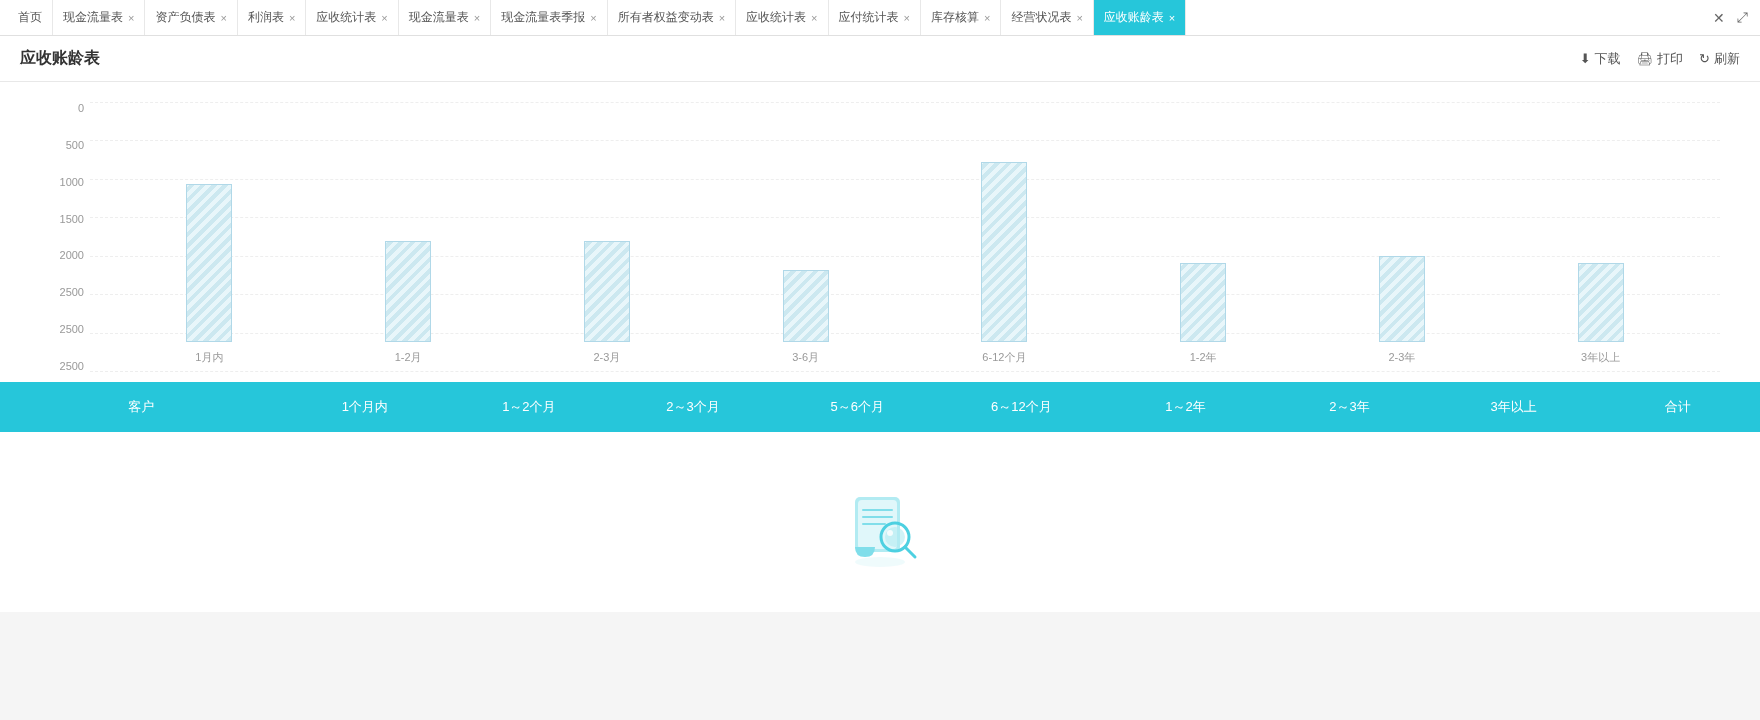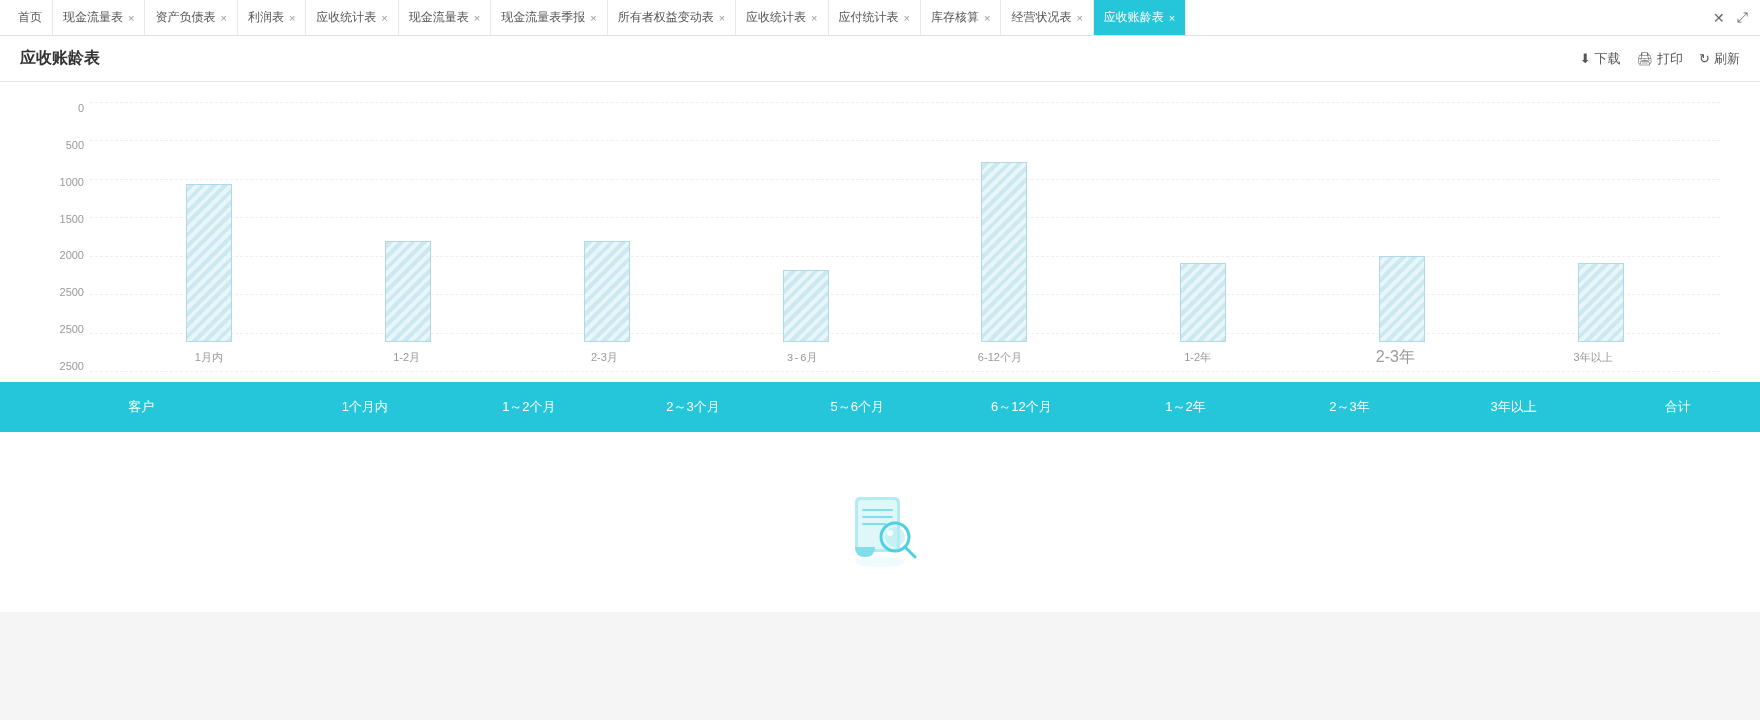--- a/index.html
+++ b/index.html
@@ -319,28 +319,28 @@
             </div>
             <div style="display: flex; flex-direction: column; align-items: center; justify-content: flex-end; height: 100%;">
               <div class="bar" style="height: 86.4px; width: 46px;"></div>
             </div>
             <div style="display: flex; flex-direction: column; align-items: center; justify-content: flex-end; height: 100%;">
               <div class="bar" style="height: 79.2px; width: 46px;"></div>
             </div>
           </div>
       </div>
 
-      <div style="position:absolute; left:50px; right:8px; bottom:0; height:30px; display:flex; justify-content:space-around; padding:0 20px;" id="x-labels">
+      <div style="position:absolute; left:50px; right:0; bottom:0; height:30px; display:flex; justify-content:space-around; padding:0 20px;" id="x-labels">
           <div style="flex: 1 1 0%; text-align: center; font-size: 11px; color: rgb(153, 153, 153); display: flex; align-items: center; justify-content: center;">1月内</div>
           <div style="flex: 1 1 0%; text-align: right; font-size: 11px; color: rgb(153, 153, 153); display: flex; align-items: center; justify-content: center;">1-2月</div>
           <div style="flex: 1 1 0%; text-align: center; font-size: 11px; color: rgb(153, 153, 153); display: flex; align-items: center; justify-content: center;">2-3月</div>
-          <div style="flex: 1 1 0%; text-align: right; font-size: 11px; color: rgb(153, 153, 153); display: flex; align-items: center; justify-content: center; font-family: Liberation Mono, monospace;">3-6月</div>
+          <div style="flex: 1 1 0%; text-align: right; font-size: 11px; color: rgb(153, 153, 153); display: flex; align-items: center; justify-content: center;">3-6月</div>
           <div style="flex: 1 1 0%; text-align: center; font-size: 11px; color: rgb(153, 153, 153); display: flex; align-items: center; justify-content: center;">6-12个月</div>
           <div style="flex: 1 1 0%; text-align: center; font-size: 11px; color: rgb(153, 153, 153); display: flex; align-items: center; justify-content: center;">1-2年</div>
-          <div style="flex: 1 1 0%; text-align: center; font-size: 16px; color: rgb(153, 153, 153); display: flex; align-items: center; justify-content: center;">2-3年</div>
+          <div style="flex: 1 1 0%; text-align: center; font-size: 11px; color: rgb(153, 153, 153); display: flex; align-items: center; justify-content: center;">2-3年</div>
           <div style="flex: 1 1 0%; text-align: center; font-size: 11px; color: rgb(153, 153, 153); display: flex; align-items: center; justify-content: center;">3年以上</div>
         </div>
     </div>
   </div>
 
   <div class="table-section">
     <div class="table-header" id="table-header">
         <div class="th-cell customer">客户</div>
         <div class="th-cell">1个月内</div>
         <div class="th-cell">1～2个月</div>

